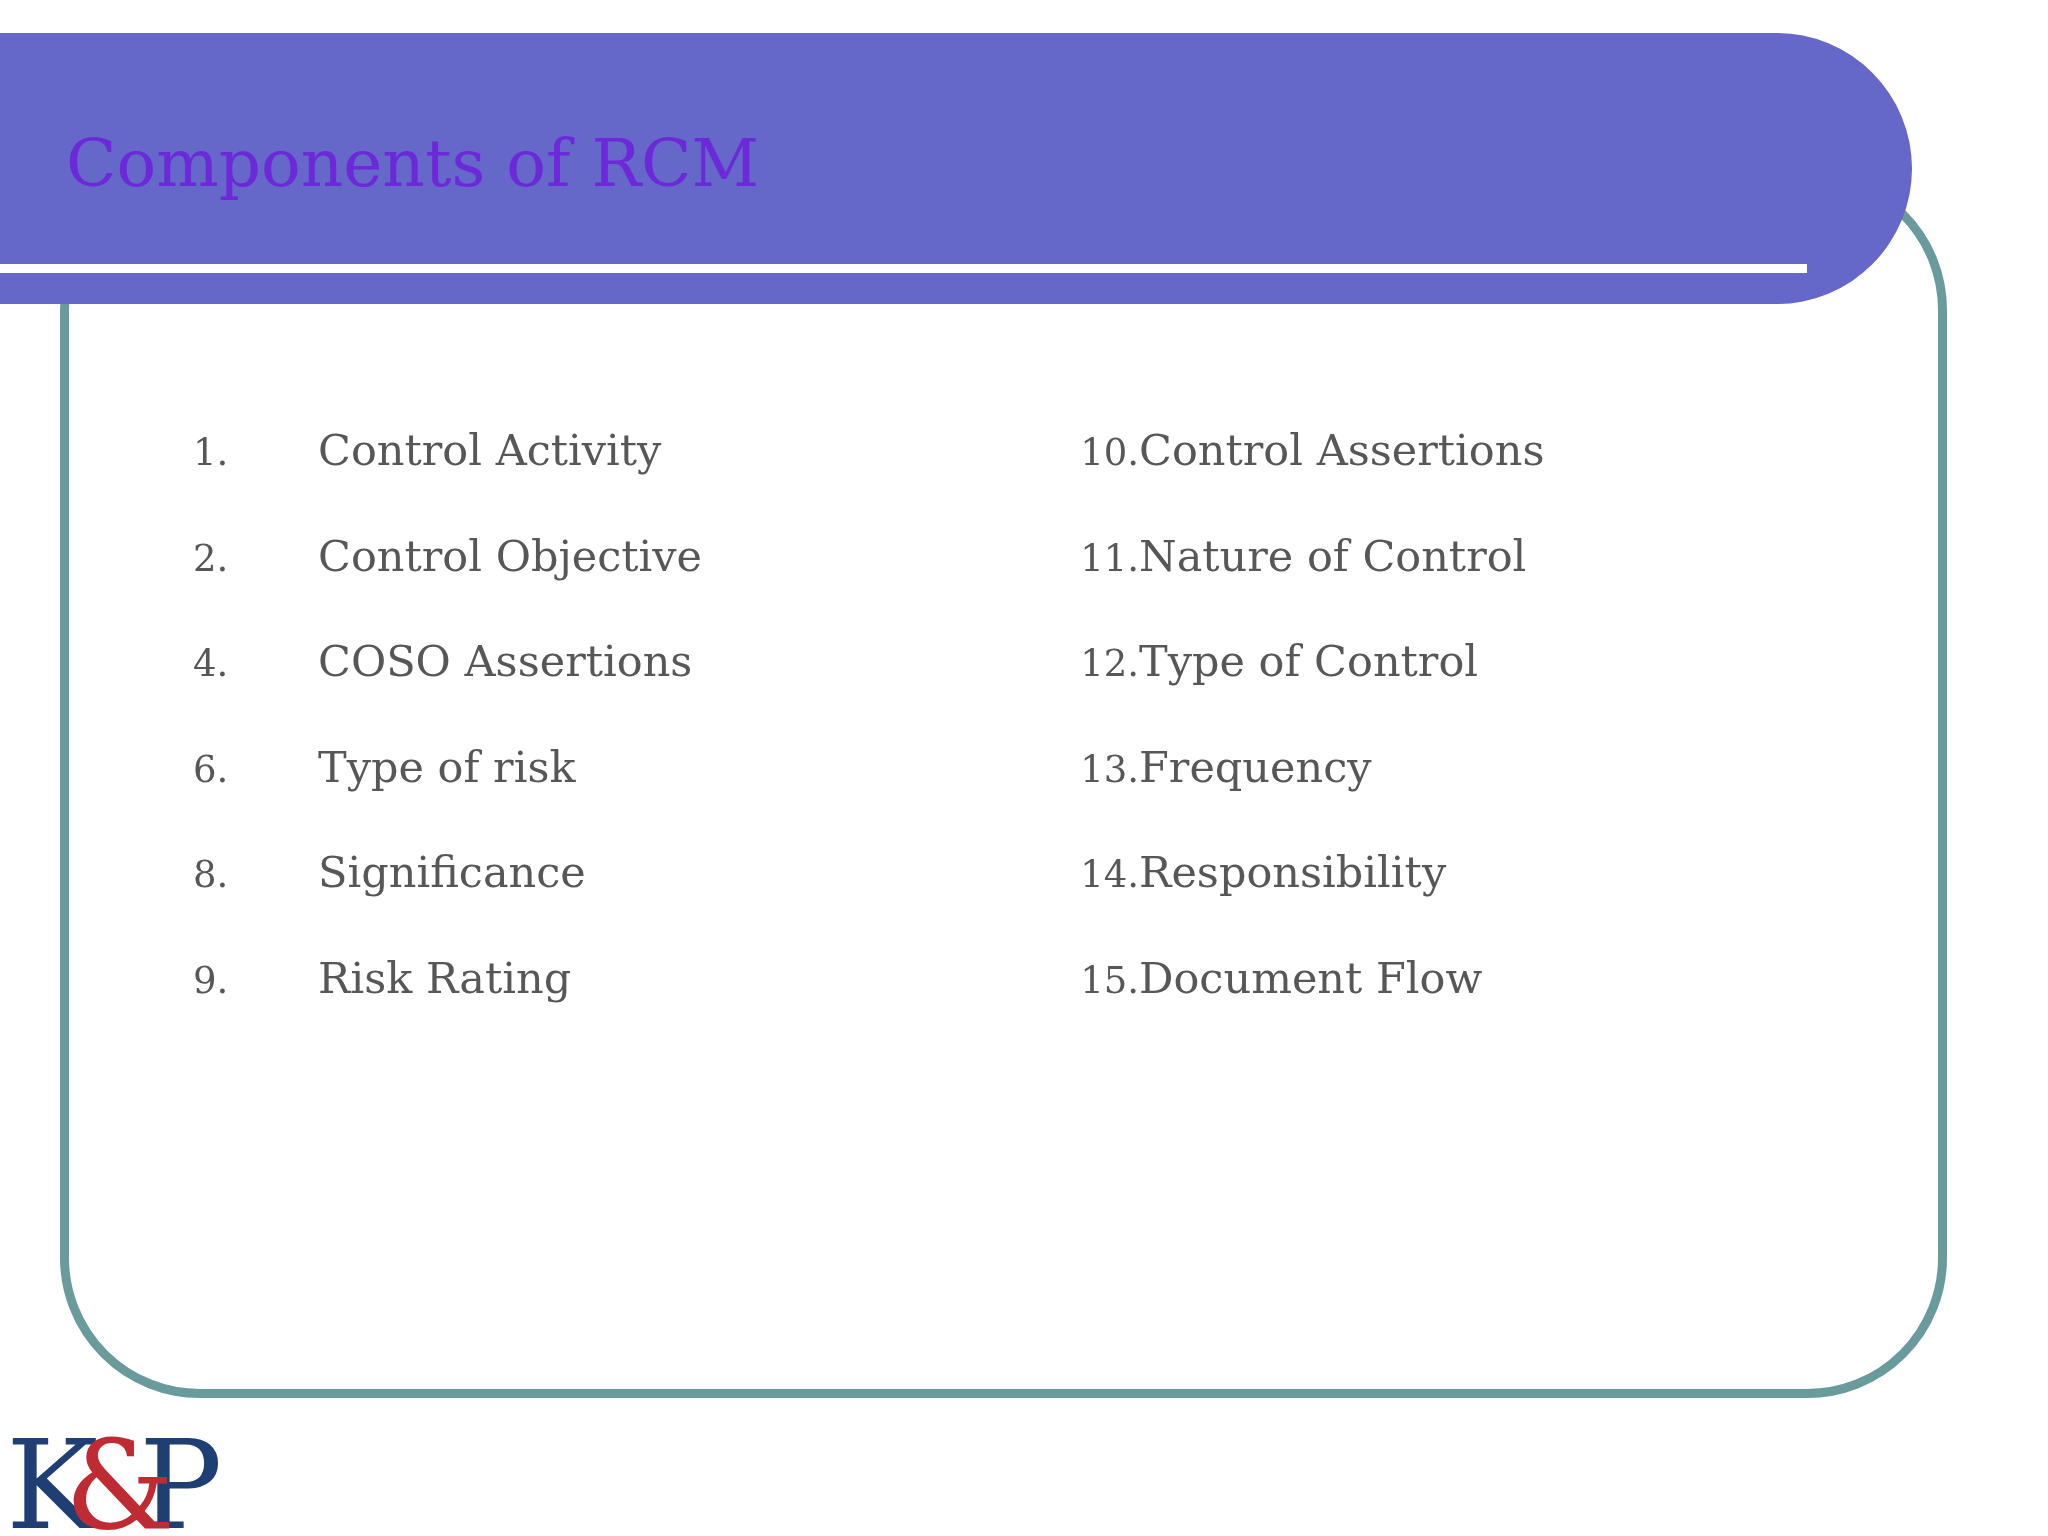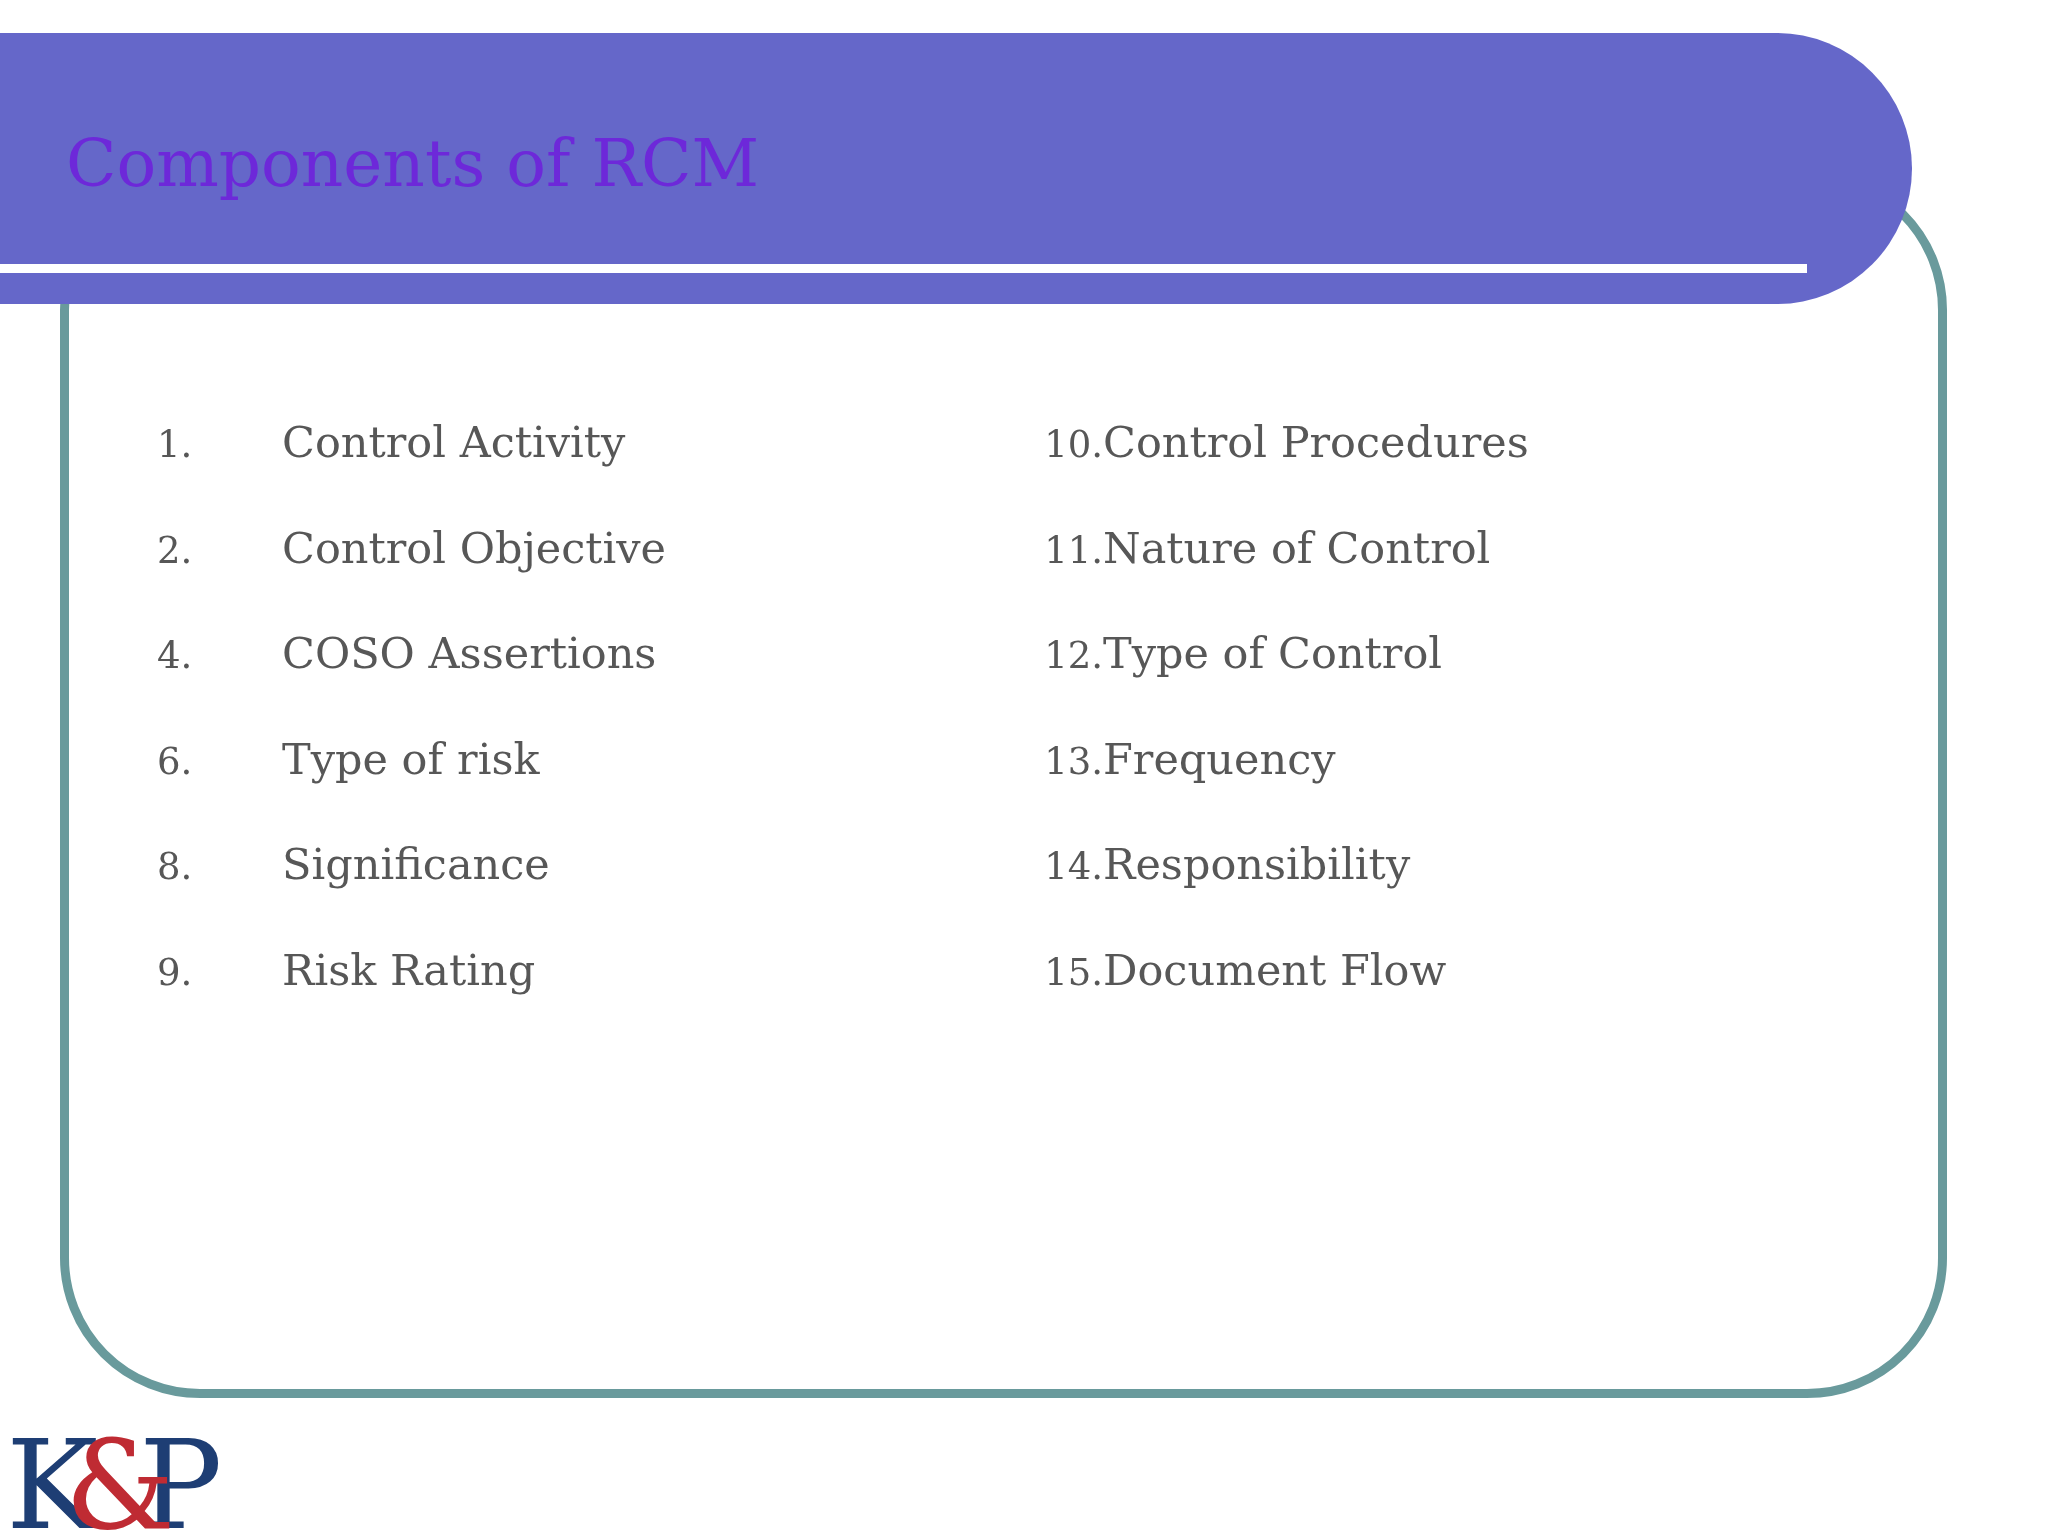--- a/index.html
+++ b/index.html
@@ -37,21 +37,21 @@
     z-index:3;
   }
   .title{
     position:absolute;left:66px;top:124px;
     font-size:66px;line-height:1.2;
     color:#6d28d9;white-space:nowrap;
     z-index:3;
   }
 
   
-  .col{position:absolute;top:390px;z-index:2;}
+  .col{position:absolute;top:398px;z-index:2;margin-left:36px;}
   .col-left{left:157px;}
   .col-right{left:1003px;}
   .row{
     height:105.6px;line-height:105.6px;
     white-space:nowrap;color:#575757;
   }
   .num{display:inline-block;font-size:37px;}
   .col-left .num{width:125px;}
   .col-right .num{width:100px;text-align:right;}
   .label{font-size:43px;}
@@ -93,21 +93,21 @@
     <div class="row">
       <span class="num">8.</span><span class="label">Significance</span>
     </div>
     <div class="row">
       <span class="num">9.</span><span class="label">Risk Rating</span>
     </div>
   </div>
 
   <div class="col col-right">
     <div class="row">
-      <span class="num">10.</span><span class="label">Control Procedures</span>
+      <span class="num">10.</span><span class="label">Control Assertions</span>
     </div>
     <div class="row">
       <span class="num">11.</span><span class="label">Nature of Control</span>
     </div>
     <div class="row">
       <span class="num">12.</span><span class="label">Type of Control</span>
     </div>
     <div class="row">
       <span class="num">13.</span><span class="label">Frequency</span>
     </div>

